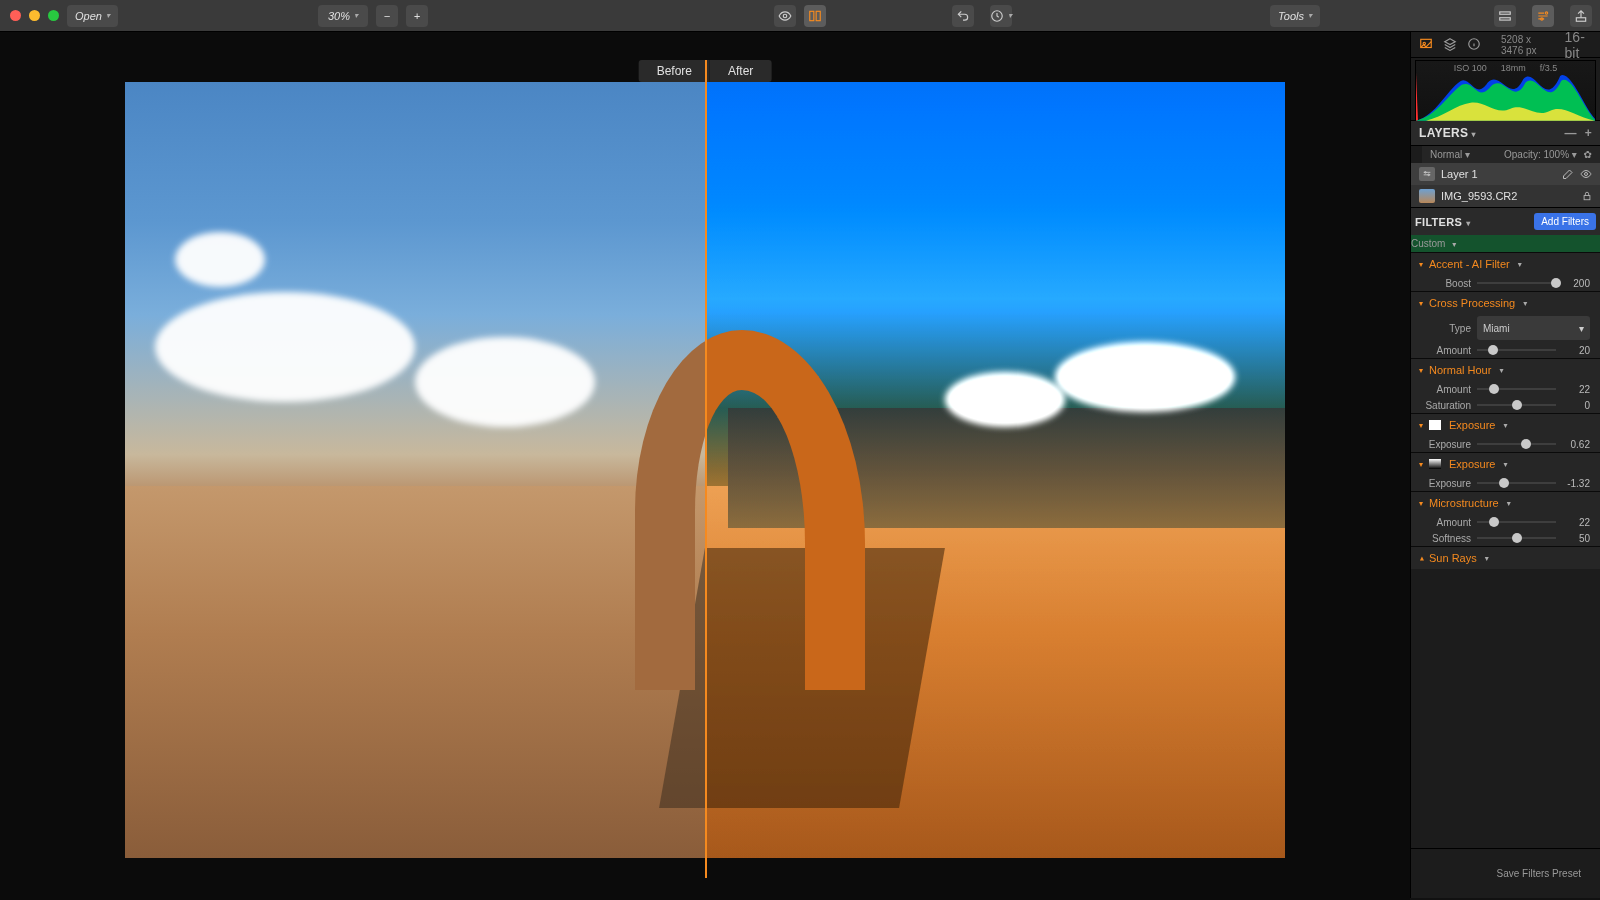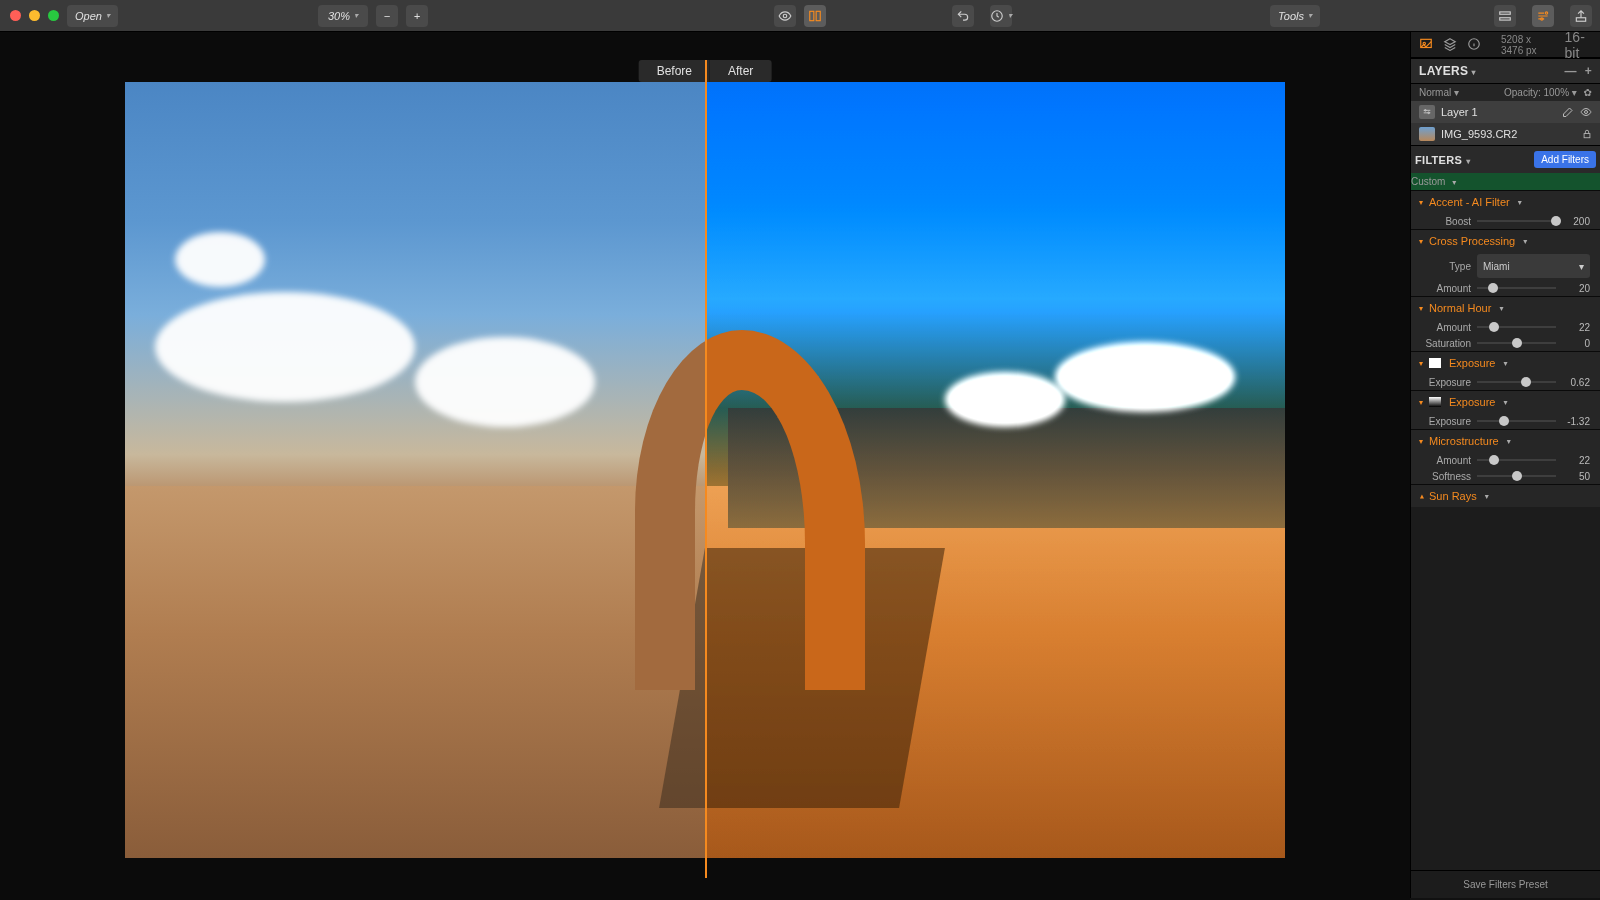--- a/index.html
+++ b/index.html
@@ -123,21 +123,21 @@
     border-top:1px solid #000;border-bottom:1px solid #000;
   }
   .section-header .chev{margin-left:3px;font-size:8px;}
   .mini-icons{display:flex;gap:8px;color:#999;}
 
   .layer-row{display:flex;align-items:center;padding:4px 8px;gap:6px;
              background:#333;color:var(--text-bright);}
   .layer-row.sel{background:#3e3e3e;}
   .layer-thumb{width:16px;height:14px;background:#666;border-radius:2px;display:flex;align-items:center;justify-content:center;font-size:9px;}
   .blend-row{display:flex;align-items:center;justify-content:space-between;
-             padding:3px 8px;font-size:10px;color:#999;background:#252525;}
+             padding:3px 8px;font-size:10px;color:#999;background:#252525;margin-left:11px;}
 
   .filters-header{display:flex;align-items:center;justify-content:space-between;
                   padding:5px 4px;background:#2a2a2a;border-top:1px solid #000;}
   .add-filters{background:var(--blue);color:#fff;font-size:10px;padding:3px 7px;
                border-radius:3px;cursor:pointer;}
   .preset-row{text-align:left;padding:3px 0;font-size:10px;color:#999;background:#14532d;}
 
   .filter-group{border-top:1px solid #0a0a0a;background:#262626;}
   .fg-head{display:flex;align-items:center;gap:6px;padding:5px 8px;
            color:var(--accent);font-size:11px;cursor:pointer;}
@@ -151,21 +151,21 @@
   .slider-track{position:absolute;left:0;right:0;top:50%;height:2px;margin-top:-1px;
                 background:var(--slider-track);}
   .slider-thumb{position:absolute;top:50%;width:10px;height:10px;margin-top:-5px;
                 border-radius:50%;background:#c8c8c8;cursor:pointer;}
   .param-val{width:28px;text-align:right;font-size:10px;color:#bbb;}
 
   .dropdown{flex:1;height:18px;background:#3a3a3a;border-radius:3px;
             display:flex;align-items:center;justify-content:space-between;
             padding:12px 6px;font-size:10px;color:#ccc;}
 
-  .panel-footer{margin-top:auto;padding:8px;text-align:center;font-size:10px;
+  .panel-footer{margin-top:auto;padding:19px;text-align:right;font-size:10px;
                 color:#999;border-top:1px solid #000;background:#1c1c1c;}
 
   svg{display:block;}
 </style>
 </head>
 <body>
 
 <div class="toolbar">
   <div class="traffic">
     <div class="dot red"></div>
@@ -295,20 +295,33 @@
       <svg class="tab-icon" viewBox="0 0 24 24" fill="none" stroke="#999" stroke-width="2">
         <circle cx="12" cy="12" r="9"></circle>
           <path d="M12 8v.01M12 11v5"></path>
       </svg>
     </span>
     <div class="spacer"></div>
     <span style="font-size:10px">5208 x 3476 px</span>
     <span style="font-size:14px">16-bit</span>
   </div>
 
+  <div class="histogram">
+    <div class="exif-line">
+      <span>ISO 100</span>
+      <span>18mm</span>
+      <span>f/3.5</span>
+    </div>
+    <svg class="histo-svg" viewBox="0 0 180 60" preserveAspectRatio="none">
+      <path d="M0 60 L0 12 L2 60" fill="#ff3030"></path>
+      <path d="M0 60 C20 55,30 30,45 20 C55 15,60 40,72 22 C85 8,95 45,108 18 C120 5,130 50,145 15 C155 8,170 48,180 58 L180 60 Z" fill="#0046ff" opacity=".9"></path>
+      <path d="M0 60 C20 56,32 34,46 24 C58 18,62 42,75 26 C88 12,98 46,110 22 C122 10,132 50,146 20 C156 12,170 50,180 59 L180 60 Z" fill="#00d638" opacity=".85"></path>
+      <path d="M10 60 C28 56,40 44,55 42 C70 40,80 55,95 48 C110 42,120 58,135 50 C148 44,160 56,180 60 Z" fill="#ffe838" opacity=".85"></path>
+    </svg>
+  </div>
 
   <div class="section-header">
     <span><span>LAYERS</span><span class="chev">▾</span></span>
     <span class="mini-icons">
       <span>—</span>
       <span>+</span>
     </span>
   </div>
   <div class="blend-row">
     <span>

